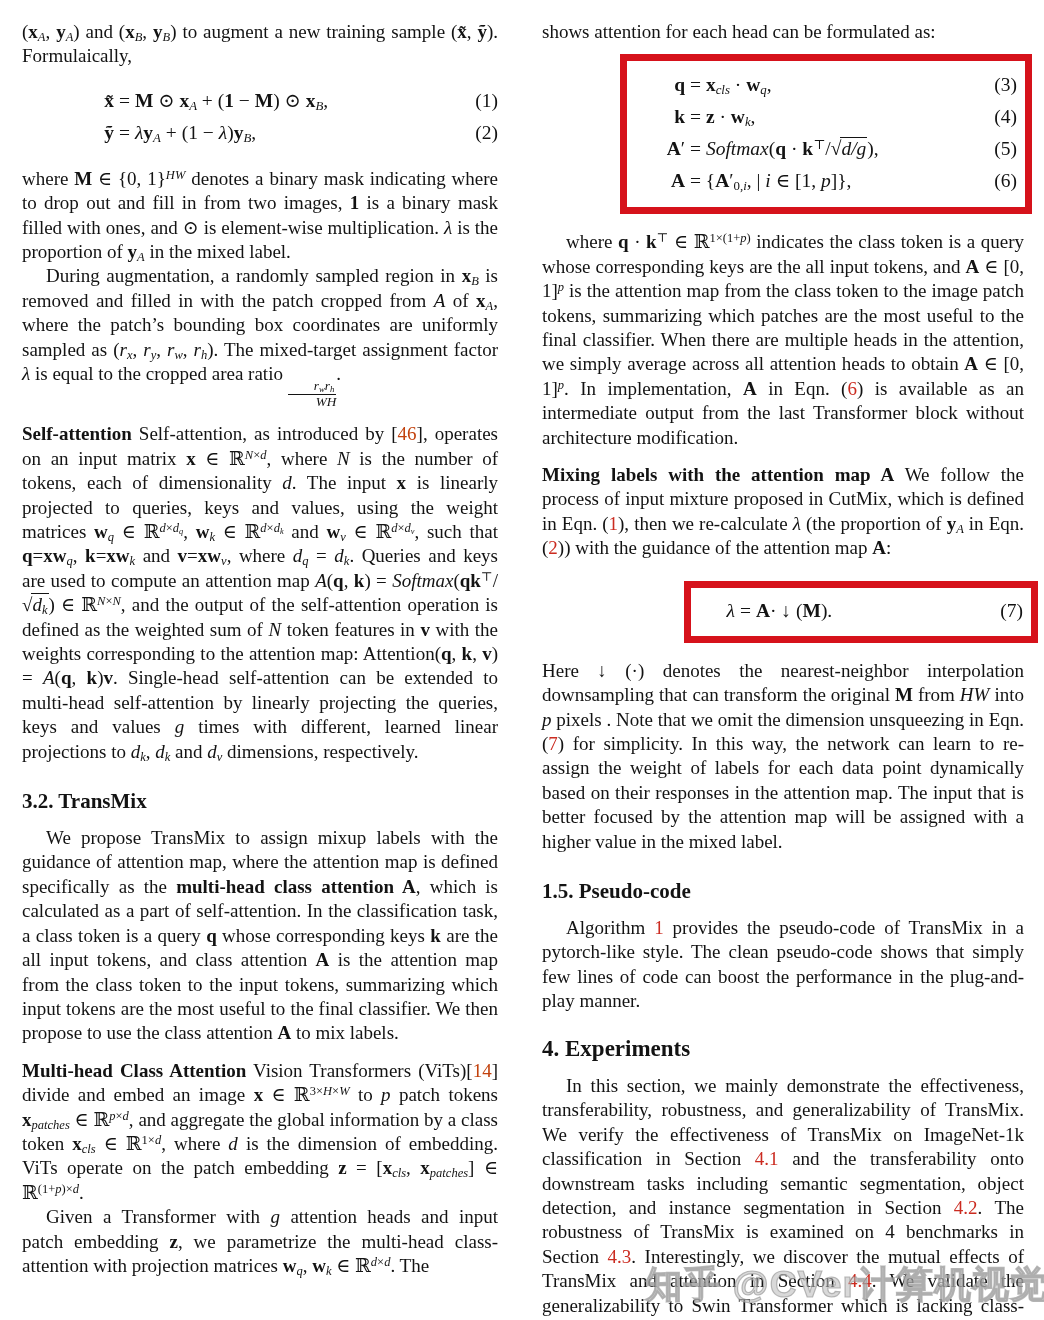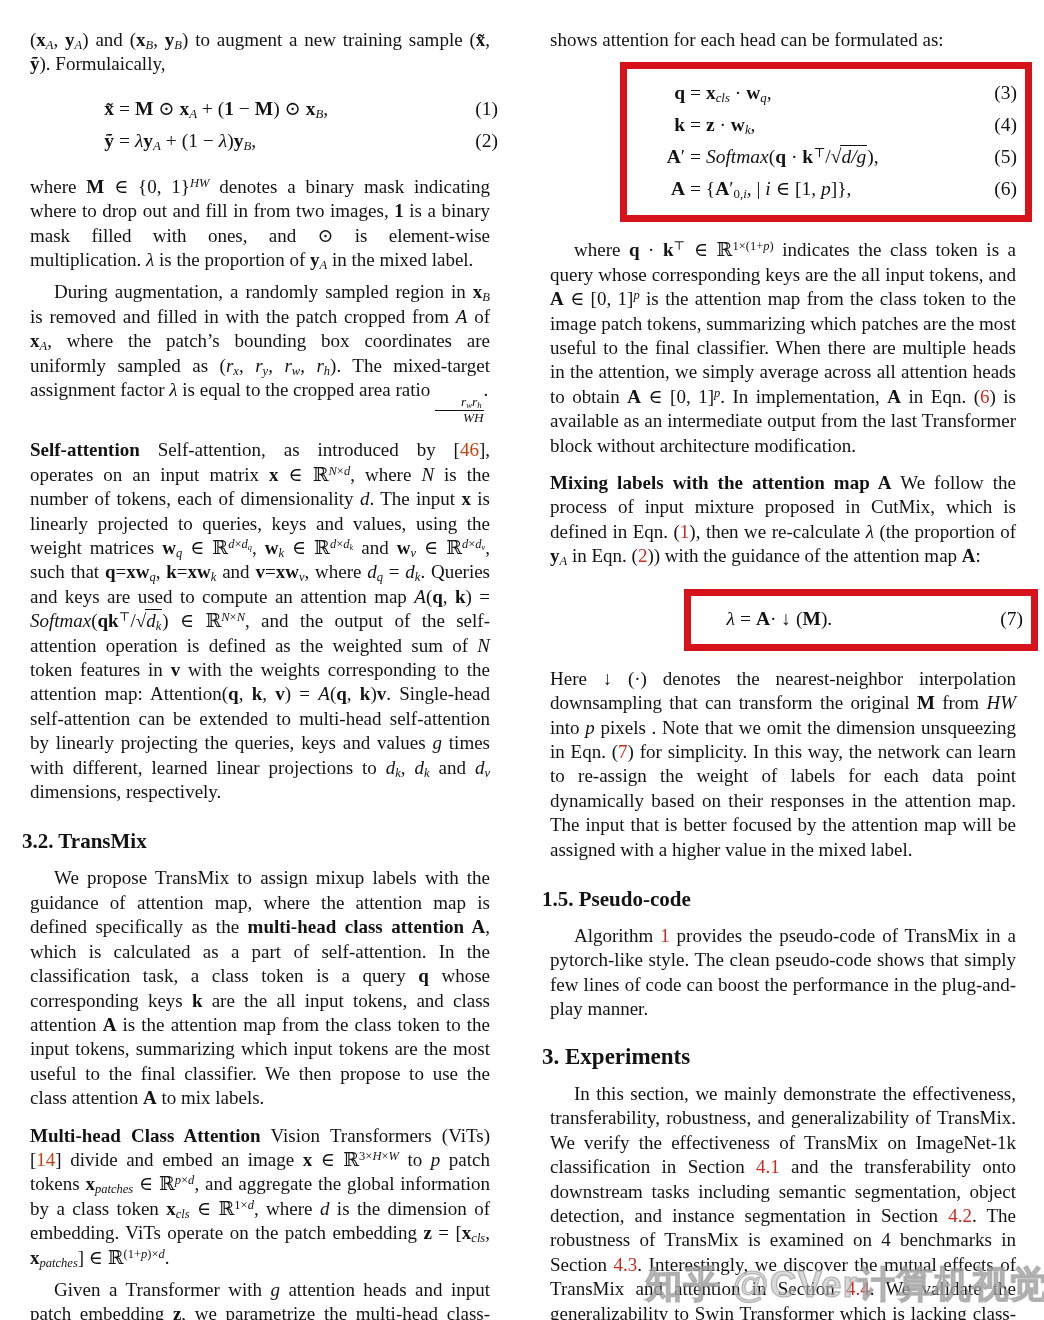--- a/index.html
+++ b/index.html
@@ -2,21 +2,21 @@
 <html><head>
 <meta charset="utf-8">
 <style>
   html,body{margin:0;padding:0;background:#ffffff;}
   body{width:1044px;height:1320px;position:relative;overflow:hidden;
        font-family:"Liberation Serif","DejaVu Serif",serif;color:#131313;}
   .page{display:flex;padding:20px 22px 0 22px;gap:44px;}
   .col{display:block;}
   .col-left{width:476px;flex:0 0 476px;}
   .col-right{width:482px;flex:0 0 482px;}
-  p{margin:8px;text-align:justify;font-size:19px;line-height:24.4px;}
+  p{margin:0;text-align:justify;font-size:19px;line-height:24.4px;}
   .ind{text-indent:24px;}
   .p-gap{margin-top:13px;}
   sub{font-size:66%;vertical-align:-0.25em;line-height:0;}
   sup{font-size:66%;vertical-align:0.5em;line-height:0;}
   i.mi{font-style:italic;}
   .ref-red{color:#cb2b20;}
   .ref-green{color:#c2410c;}
   .sqrt{border-top:1.6px solid #131313;padding:0 1px;}
   .rad{letter-spacing:-1px;}
   .frac{display:inline-flex;flex-direction:column;vertical-align:-0.75em;
@@ -113,19 +113,19 @@
         <span class="eq-rhs">= <b>A</b>· ↓ (<b>M</b>).</span>
         <span class="eq-num">(7)</span>
       </div>
     </div>
 
     <p>Here ↓ (·) denotes the nearest-neighbor interpolation downsampling that can transform the original <b>M</b> from <i class="mi">HW</i> into <i class="mi">p</i> pixels . Note that we omit the dimension unsqueezing in Eqn. (<span class="ref-red">7</span>) for simplicity. In this way, the network can learn to re-assign the weight of labels for each data point dynamically based on their responses in the attention map. The input that is better focused by the attention map will be assigned with a higher value in the mixed label.</p>
 
     <h3 class="subhead">1.5. Pseudo-code</h3>
     <p class="ind">Algorithm <span class="ref-red">1</span> provides the pseudo-code of TransMix in a pytorch-like style. The clean pseudo-code shows that simply few lines of code can boost the performance in the plug-and-play manner.</p>
 
-    <h2 class="sechead">3. Experiments</h2>
+    <h2 class="sechead">4. Experiments</h2>
     <p class="ind">In this section, we mainly demonstrate the effectiveness, transferability, robustness, and generalizability of TransMix. We verify the effectiveness of TransMix on ImageNet-1k classification in Section <span class="ref-red">4.1</span> and the transferability onto downstream tasks including semantic segmentation, object detection, and instance segmentation in Section <span class="ref-red">4.2</span>. The robustness of TransMix is examined on 4 benchmarks in Section <span class="ref-red">4.3</span>. Interestingly, we discover the mutual effects of TransMix and attention in Section <span class="ref-red">4.4</span>. We validate the generalizability to Swin Transformer which is lacking class-token in Section <span class="ref-red">4.5</span>. Lastly, TransMix is compared with the state-of-the-art Mixup augmentation variants in Section .</p>
   </div>
 
 </div>
 
 <div class="watermark">知乎 @CVer计算机视觉</div>
 
 </body></html>

